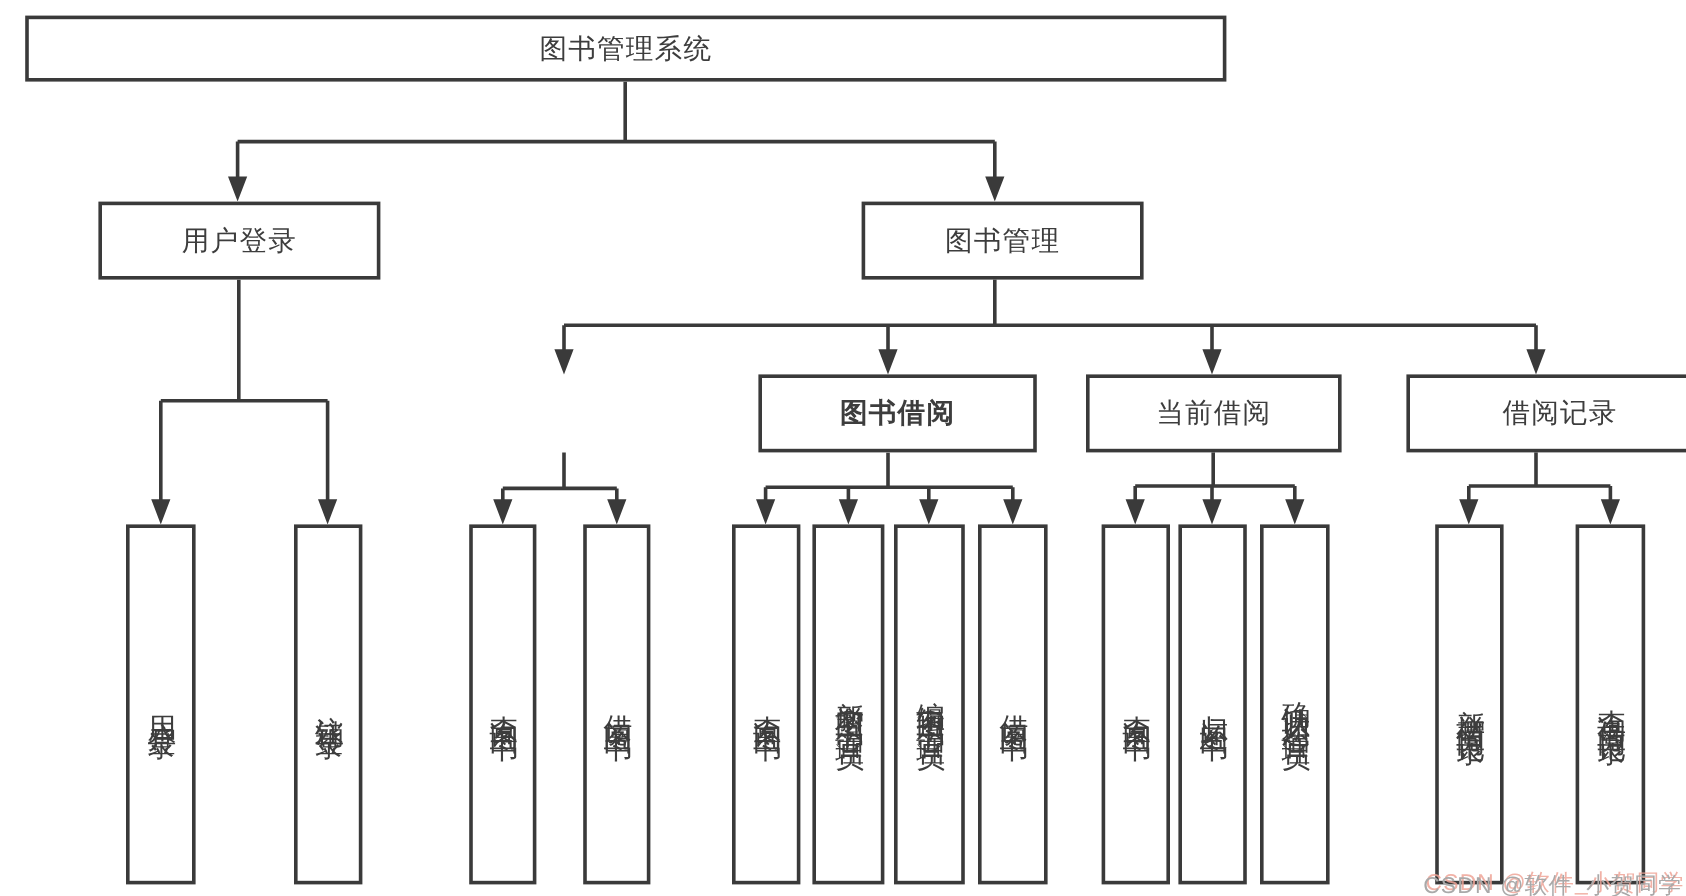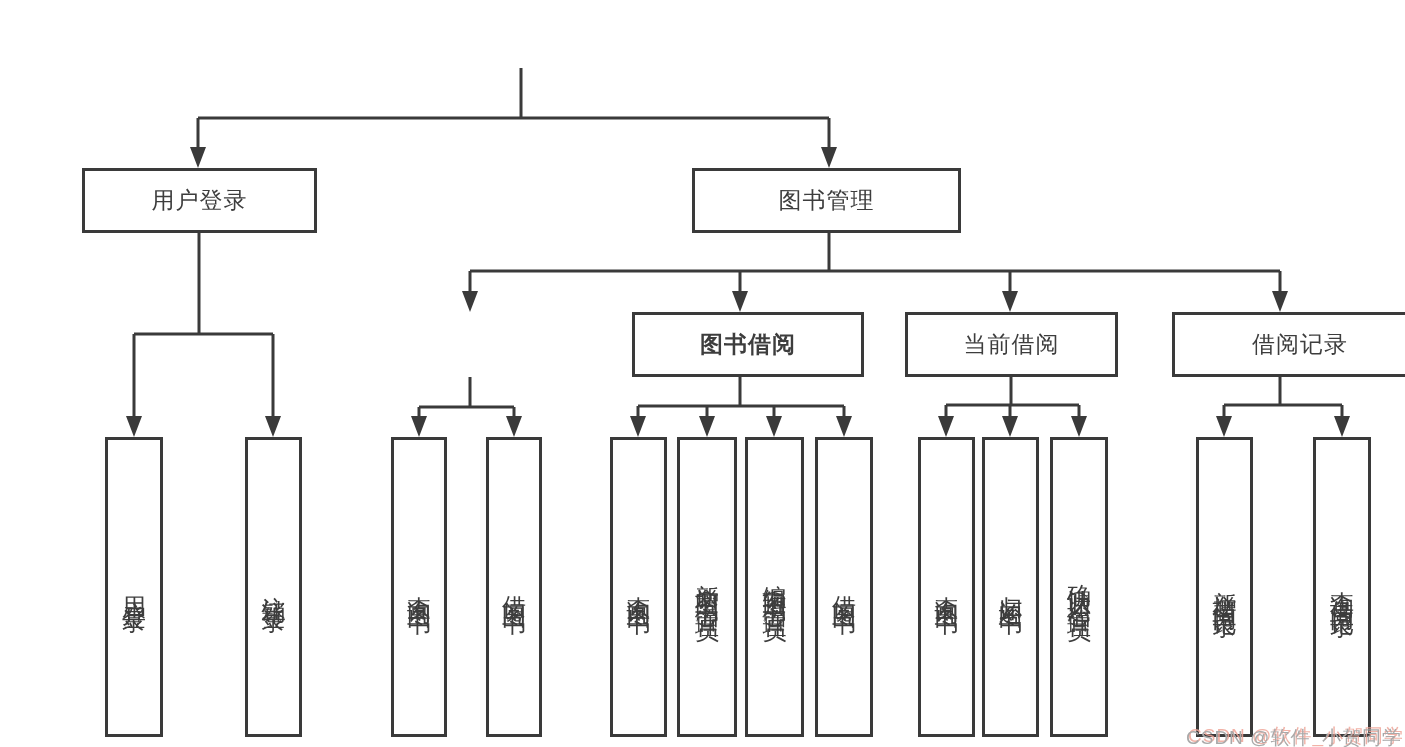--- a/index.html
+++ b/index.html
@@ -58,25 +58,28 @@
     <path fill="#3a3a3a" stroke="none" d="
       M190,147h16l-8,21z M821,147h16l-8,21z
       M462,291h16l-8,21z M732,291h16l-8,21z M1002,291h16l-8,21z M1272,291h16l-8,21z
       M126,416h16l-8,21z M265,416h16l-8,21z
       M411,416h16l-8,21z M506,416h16l-8,21z
       M630,416h16l-8,21z M699,416h16l-8,21z M766,416h16l-8,21z M836,416h16l-8,21z
       M938,416h16l-8,21z M1002,416h16l-8,21z M1071,416h16l-8,21z
       M1216,416h16l-8,21z M1334,416h16l-8,21z"></path>
   </svg>
 
+  <div class="box hbox" style="left:21px;top:13px;width:1001px;height:55px;">
+    <span>图书管理系统</span>
+  </div>
 
   <div class="box hbox" style="left:82px;top:168px;width:235px;height:65px;">
     <span>用户登录</span>
   </div>
-  <div class="box hbox" style="left:692px;top:168px;width:269px;height:65px;text-align:center;">
+  <div class="box hbox" style="left:718px;top:168px;width:235px;height:65px;text-align:center;">
     <span>图书管理</span>
   </div>
 
   <div class="box hbox" style="left:632px;top:312px;width:232px;height:65px;font-weight:bold;">
     <span>图书借阅</span>
   </div>
   <div class="box hbox" style="left:905px;top:312px;width:213px;height:65px;">
     <span>当前借阅</span>
   </div>
   <div class="box hbox" style="left:1172px;top:312px;width:256px;height:65px;text-align:center;">

